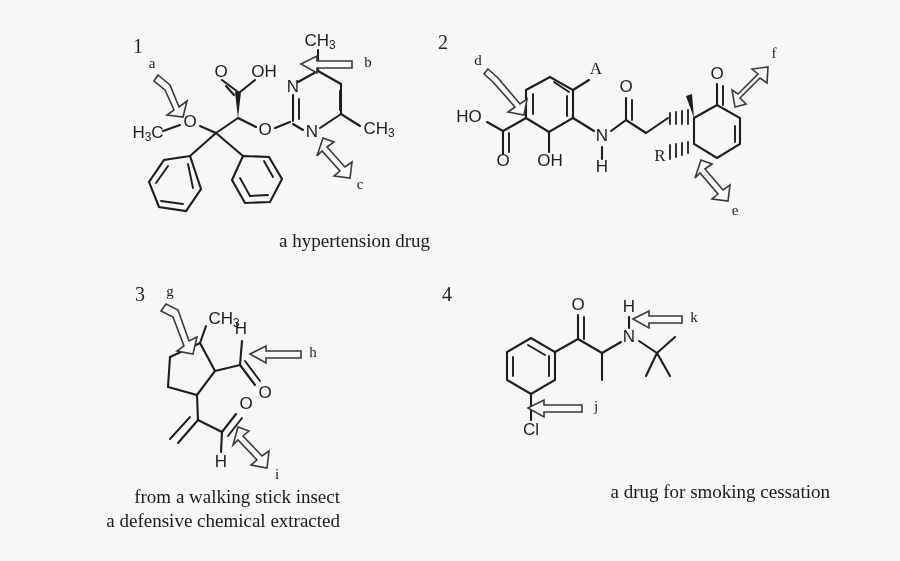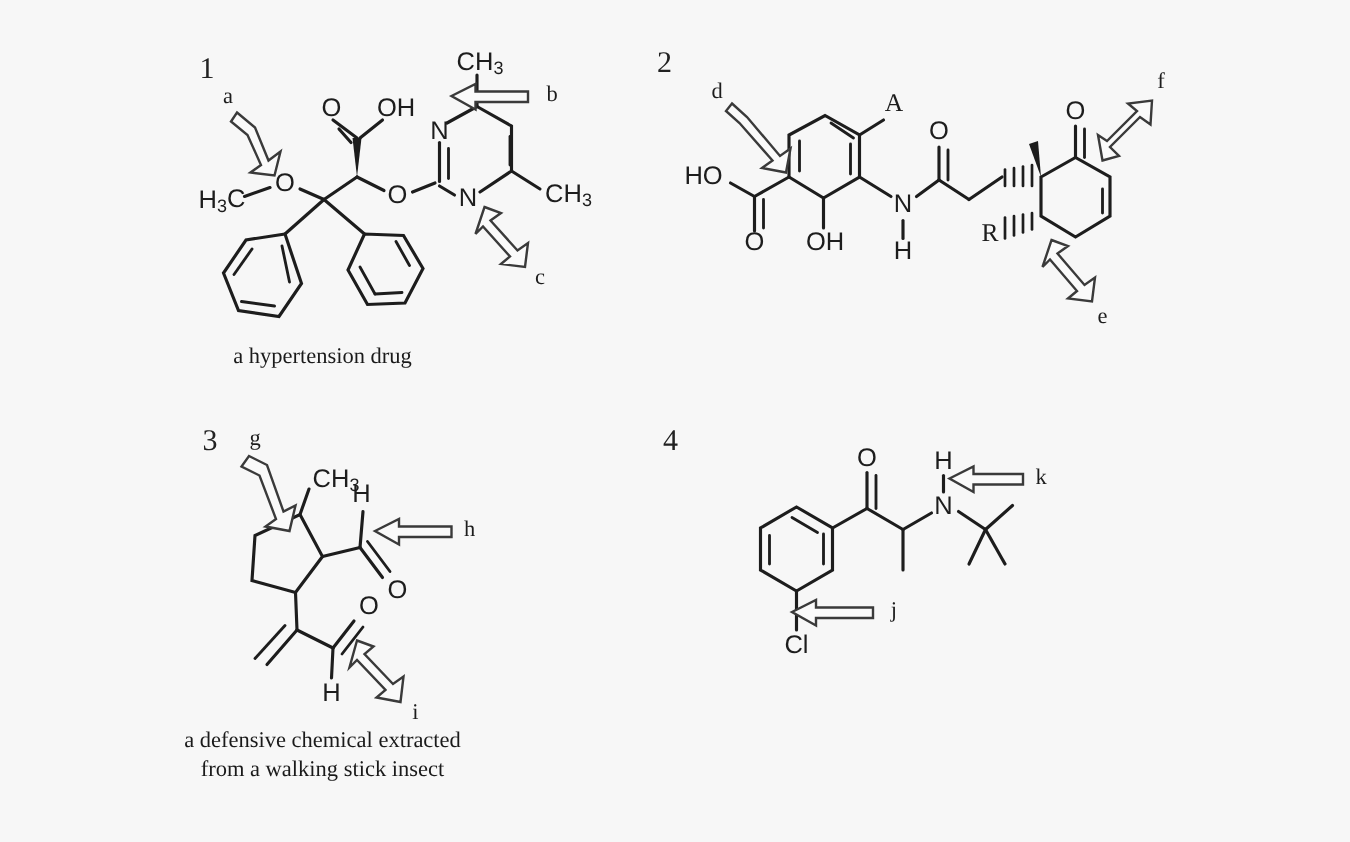--- a/index.html
+++ b/index.html
@@ -16,23 +16,23 @@
   .num{
     position:absolute;
     font-family:"Liberation Serif", serif;
     font-size:20px;
     color:#222;
     line-height:1;
   }
   .caption{
     position:absolute;
     font-family:"Liberation Serif", serif;
-    font-size:15px;
+    font-size:19px;
     color:#1a1a1a;
-    text-align:center;
+    text-align:right;
     white-space:nowrap;
     line-height:1.25;
   }
   .caption.two-line{white-space:normal;width:250px;}
   svg{display:block;overflow:visible;}
   .bond{stroke:#1d1d1d;stroke-width:2.1;fill:none;stroke-linecap:round;}
   .bond-thin{stroke:#1d1d1d;stroke-width:1.9;fill:none;stroke-linecap:round;}
   .atom{
     font-family:"Liberation Sans", sans-serif;
     font-size:17px;
@@ -261,22 +261,22 @@
         <text class="arrowlbl" x="313" y="79">h</text>
       </g>
 
       <g>
         <polygon class="hollow-arrow" points="238,152 249,156 243,161 262,181 269,176 267,193 251,190 257,185 238,165 233,170"></polygon>
         <text class="arrowlbl" x="277" y="201">i</text>
       </g>
     </svg>
 
     <div class="caption two-line" style="left:90px;top:210px;width:250px;">
+      <div>from a walking stick insect</div>
       <div>a defensive chemical extracted</div>
-      <div>from a walking stick insect</div>
     </div>
   </div>
 
   <div class="panel" style="left:430px;top:275px;width:470px;height:286px;">
 
     <div class="num" style="left:12px;top:9px;">4</div>
 
     <svg width="470" height="210" style="position:absolute;left:0;top:0;">
 
       <polygon class="bond" points="125,77 125,105 101,119 77,105 77,77 101,63"></polygon>
@@ -309,15 +309,16 @@
         <polygon class="hollow-arrow" points="203,44 219,36 219,41 252,41 252,48 219,48 219,53"></polygon>
         <text class="arrowlbl" x="264" y="44">k</text>
       </g>
 
       <g>
         <polygon class="hollow-arrow" points="98,133 114,125 114,130 152,130 152,137 114,137 114,142"></polygon>
         <text class="arrowlbl" x="166" y="133">j</text>
       </g>
     </svg>
 
+    <div class="caption" style="left:0;top:205px;width:400px;">a drug for smoking cessation</div>
   </div>
 
 </div>
 
 </body></html>

